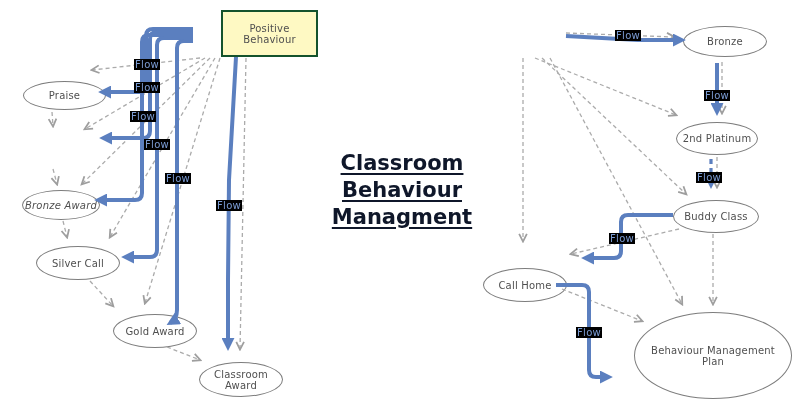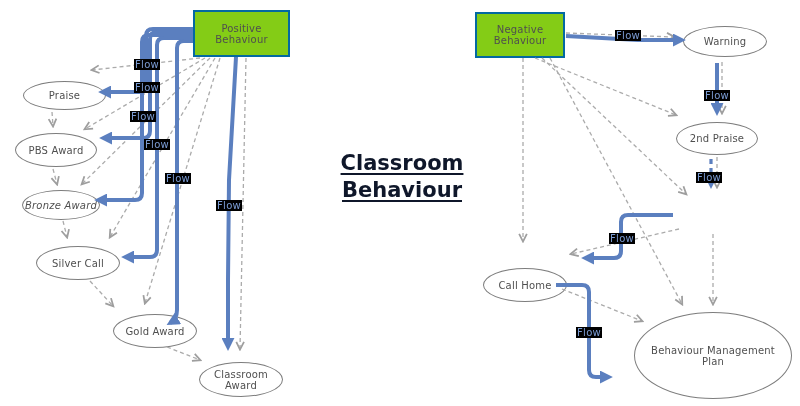--- a/index.html
+++ b/index.html
@@ -9,21 +9,21 @@
   }
   .node{
     position:absolute;display:flex;align-items:center;justify-content:center;
     text-align:center;color:#4f4f4f;font-size:10px;line-height:1.1;
     box-sizing:border-box;z-index:1;letter-spacing:.2px;
   }
   .ellipse{
     background:#ffffff;border:1.5px solid #7d7d7d;border-radius:50%;
   }
   .procbox{
-    background:#84cc16;border:2px solid #0369a1;
+    background:#fef9c3;border:2px solid #14532d;margin-left:28px;
   }
   #connector-layer{
     position:absolute;left:0;top:0;width:800px;height:406px;z-index:2;pointer-events:none;
   }
   .flow-label{
     position:absolute;z-index:3;font-size:10px;color:#7b9cd4;background:#000000;
     padding:0 1px;letter-spacing:.3px;
   }
   #diagram-title{
     position:absolute;left:291px;top:150px;width:150px;z-index:1;
@@ -32,33 +32,33 @@
   #diagram-title .tline{text-decoration:underline;text-underline-offset:3px;}
 </style>
 </head>
 <body>
 
 <div id="stage">
 
   <div id="diagram-title">
     <div class="tline">Classroom</div>
     <div class="tline">Behaviour</div>
+    <div class="tline">Managment</div>
   </div>
 
   <div class="node procbox" style="left:193px;top:10px;width:97px;height:47px;">Positive Behaviour</div>
   <div class="node ellipse" style="left:23px;top:81px;width:83px;height:29px;">Praise</div>
-  <div class="node ellipse" style="left:15px;top:133px;width:82px;height:34px;">PBS Award</div>
   <div class="node ellipse" style="left:22px;top:190px;width:78px;height:30px;font-style:italic;">Bronze Award</div>
   <div class="node ellipse" style="left:36px;top:246px;width:84px;height:34px;">Silver Call</div>
   <div class="node ellipse" style="left:113px;top:314px;width:84px;height:34px;">Gold Award</div>
   <div class="node ellipse" style="left:199px;top:362px;width:84px;height:35px;">Classroom Award</div>
 
-  <div class="node procbox" style="left:475px;top:12px;width:90px;height:46px;">Negative Behaviour</div>
-  <div class="node ellipse" style="left:683px;top:26px;width:84px;height:31px;">Warning</div>
-  <div class="node ellipse" style="left:676px;top:122px;width:82px;height:33px;">2nd Praise</div>
+  <div class="node ellipse" style="left:683px;top:26px;width:84px;height:31px;">Bronze</div>
+  <div class="node ellipse" style="left:676px;top:122px;width:82px;height:33px;">2nd Platinum</div>
+  <div class="node ellipse" style="left:673px;top:200px;width:86px;height:33px;">Buddy Class</div>
   <div class="node ellipse" style="left:483px;top:268px;width:84px;height:34px;">Call Home</div>
   <div class="node ellipse" style="left:634px;top:312px;width:158px;height:87px;padding:0 14px;">Behaviour Management Plan</div>
 
   <svg id="connector-layer" viewBox="0 0 800 406" xmlns="http://www.w3.org/2000/svg">
     <defs>
       <marker id="ab" viewBox="0 0 10 10" refX="7" refY="5" markerWidth="13" markerHeight="13" markerUnits="userSpaceOnUse" orient="auto">
         <path d="M0 0 L10 5 L0 10 Z" fill="#5b7fbf"></path>
       </marker>
       <marker id="ag" viewBox="0 0 10 10" refX="8" refY="5" markerWidth="11" markerHeight="11" markerUnits="userSpaceOnUse" orient="auto">
         <path d="M1.5 1.5 L8.5 5 L1.5 8.5" fill="none" stroke="#9e9e9e" stroke-width="1.6"></path>

